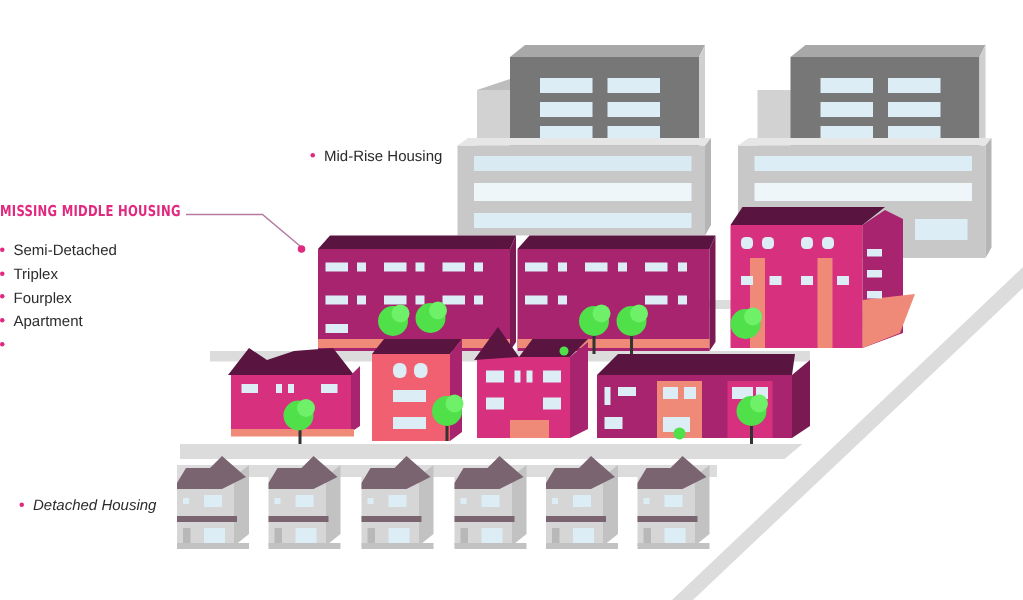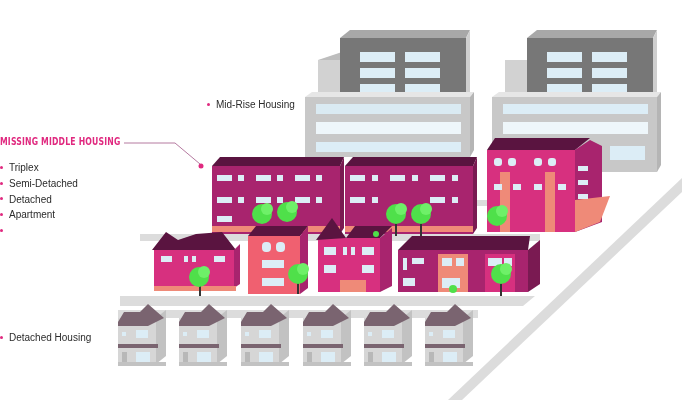--- a/index.html
+++ b/index.html
@@ -305,22 +305,22 @@
     <polyline points="124,143 175,143 200,164" fill="none" stroke="#b57aa0" stroke-width="1"></polyline>
     <circle cx="201" cy="166" r="2.5" fill="#e0297f"></circle>
   </g>
 </svg>
 
 <div class="label" style="left:207px;top:99px;"><span class="dot"></span><span>Mid-Rise Housing</span></div>
 
 <div class="heading">MISSING MIDDLE HOUSING</div>
 
 <ul class="list">
+  <li><span class="dot"></span><span>Semi-Detached</span></li>
   <li><span class="dot"></span><span>Triplex</span></li>
-  <li><span class="dot"></span><span>Semi-Detached</span></li>
-  <li><span class="dot"></span><span>Detached</span></li>
+  <li><span class="dot"></span><span>Fourplex</span></li>
   <li><span class="dot"></span><span>Apartment</span></li>
   <li><span class="dot"></span></li>
 </ul>
 
-<div class="label" style="left:0px;top:332px;"><span class="dot"></span><span>Detached Housing</span></div>
+<div class="label" style="left:13px;top:332px;font-style:italic;"><span class="dot"></span><span>Detached Housing</span></div>
 
 </div>
 
 </body></html>

